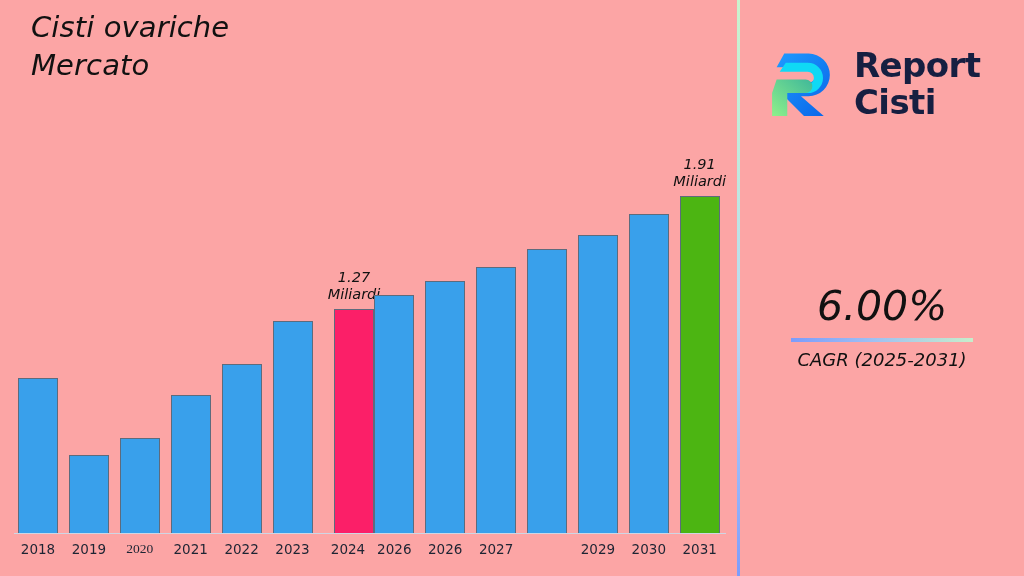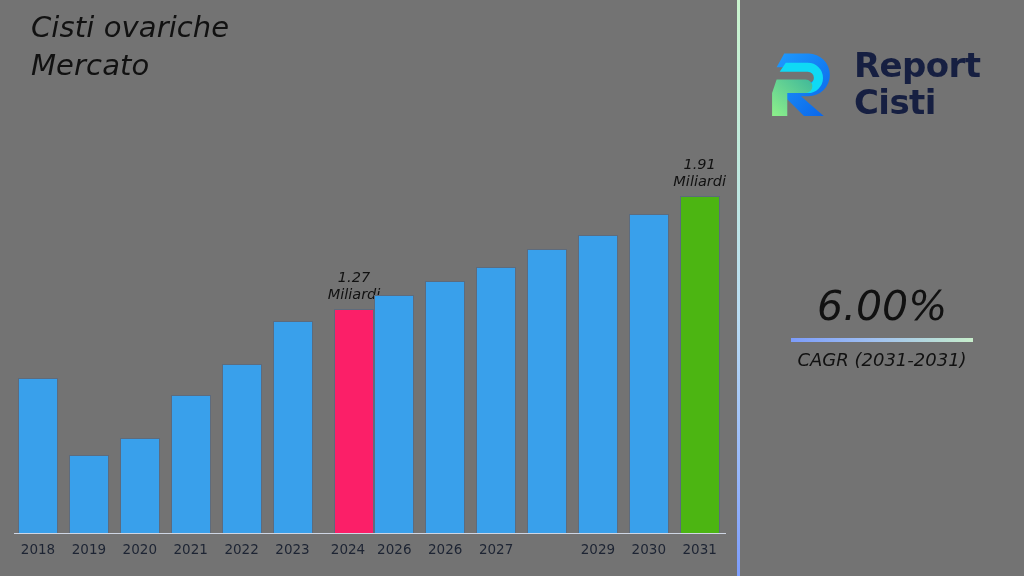--- a/index.html
+++ b/index.html
@@ -11,21 +11,21 @@
     height: 576px;
     background: #eef3fc;
     font-family: "DejaVu Sans", sans-serif;
     overflow: hidden;
     position: relative;
   }
   #stage {
     position: relative;
     width: 1024px;
     height: 576px;
-    background: #737373;
+    background: #fca5a5;
   }
 
   
   #chart-panel {
     position: absolute;
     left: 0; top: 0;
     width: 737px; height: 576px;
   }
   #chart-title {
     position: absolute;
@@ -180,21 +180,21 @@
           <div class="bar" style="height: 155.232px;"></div>
         </div>
         <div class="tick-label" style="left: 14px;">2018</div>
         <div class="bar-group" style="left: 64.9px;">
           <div class="bar" style="height: 77.616px;"></div>
         </div>
         <div class="tick-label" style="left: 64.9px;">2019</div>
         <div class="bar-group" style="left: 115.8px;">
           <div class="bar" style="height: 95.256px;"></div>
         </div>
-        <div class="tick-label" style="left: 115.8px;">2020</div>
+        <div class="tick-label" style="left: 115.8px; font-family: Liberation Serif, serif;">2020</div>
         <div class="bar-group" style="left: 166.7px;">
           <div class="bar" style="height: 137.592px;"></div>
         </div>
         <div class="tick-label" style="left: 166.7px;">2021</div>
         <div class="bar-group" style="left: 217.6px;">
           <div class="bar" style="height: 169.344px;"></div>
         </div>
         <div class="tick-label" style="left: 217.6px;">2022</div>
         <div class="bar-group" style="left: 268.5px;">
           <div class="bar" style="height: 211.68px;"></div>
@@ -264,17 +264,17 @@
       </svg>
       <div id="logo-text">
         <div>Report</div>
         <div>Cisti</div>
       </div>
     </div>
 
     <div id="cagr-block">
       <div id="cagr-value">6.00%</div>
       <div id="cagr-rule"></div>
-      <div id="cagr-caption">CAGR (2031-2031)</div>
+      <div id="cagr-caption">CAGR (2025-2031)</div>
     </div>
   </div>
 
 </div>
 
 </body></html>

